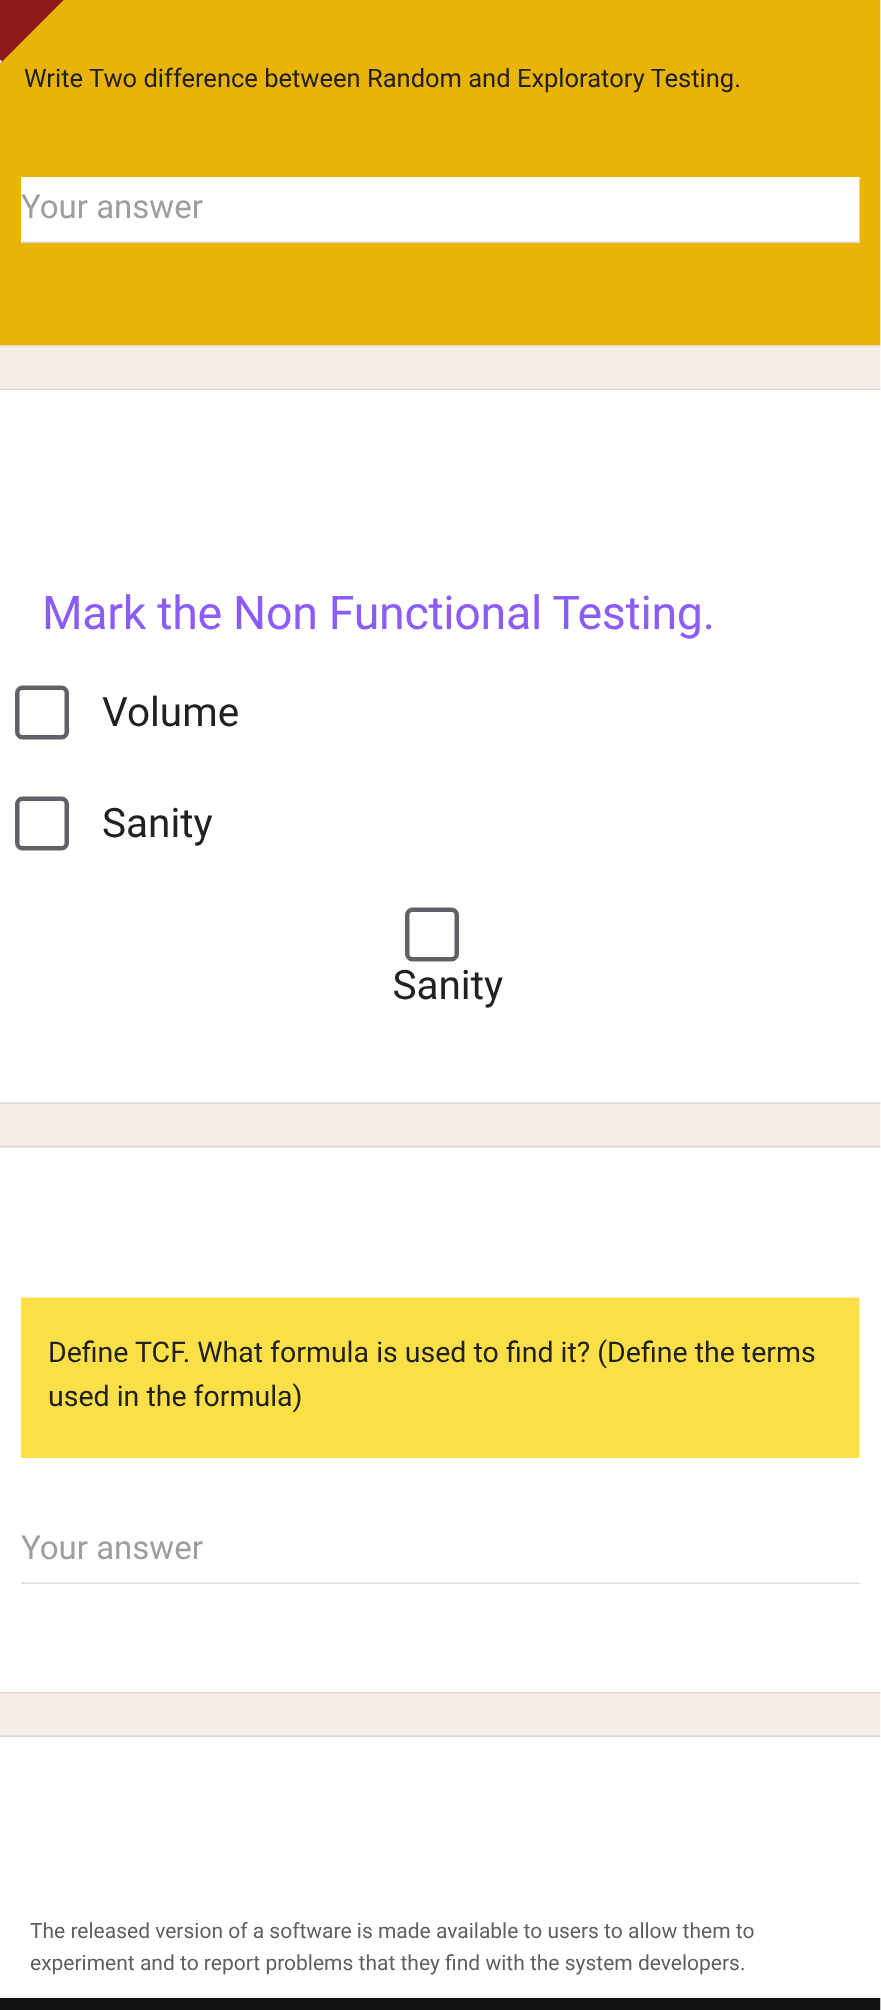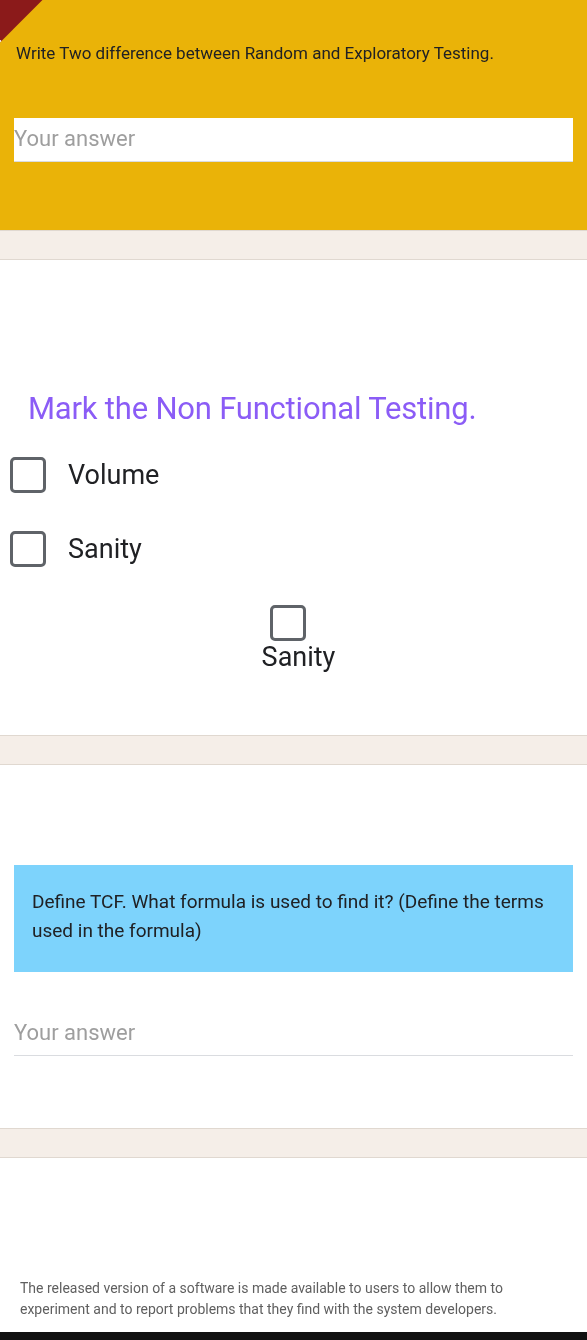--- a/index.html
+++ b/index.html
@@ -92,21 +92,21 @@
       font-size: 27px;
       color: #202124;
     }
     .q2-bottom-space {
       height: 62px;
     }
     .q3-wrapper {
       padding: 100px 14px 0;
     }
     .q3-question-box {
-      background: #7dd3fc;
+      background: #fde047;
       padding: 22px 18px 26px;
       font-size: 19px;
       color: #202124;
       line-height: 1.55;
     }
     .q3-input-wrapper {
       padding: 0 0 0 0;
     }
     .q3-answer-input {
       width: 100%;

